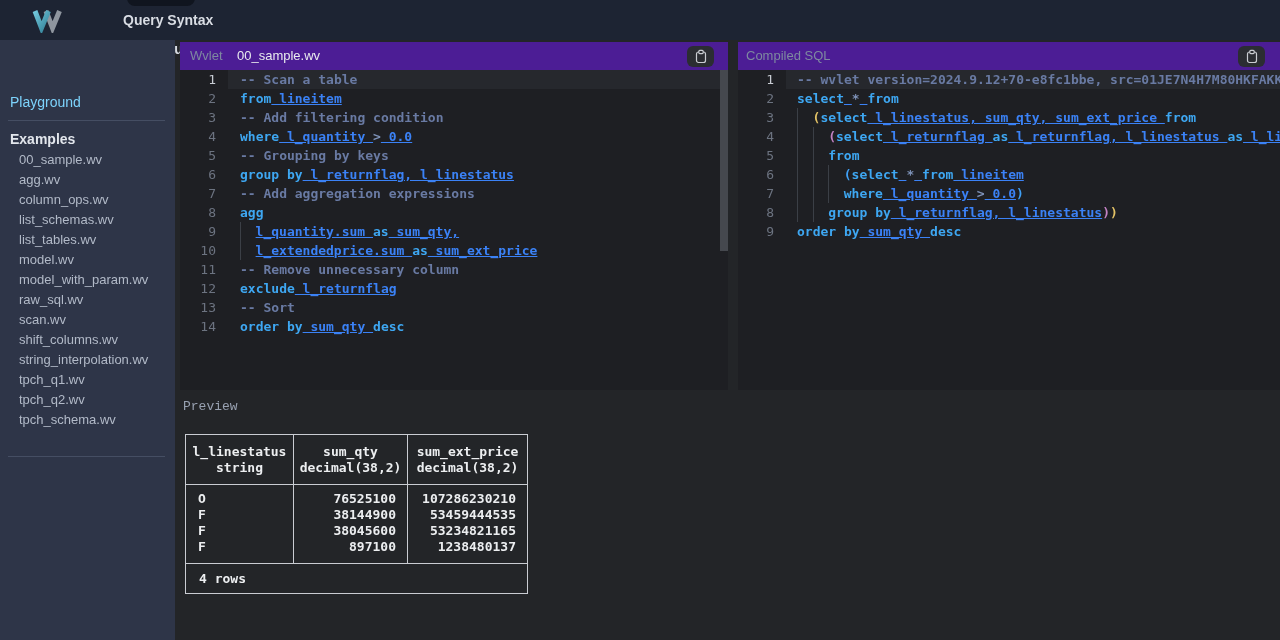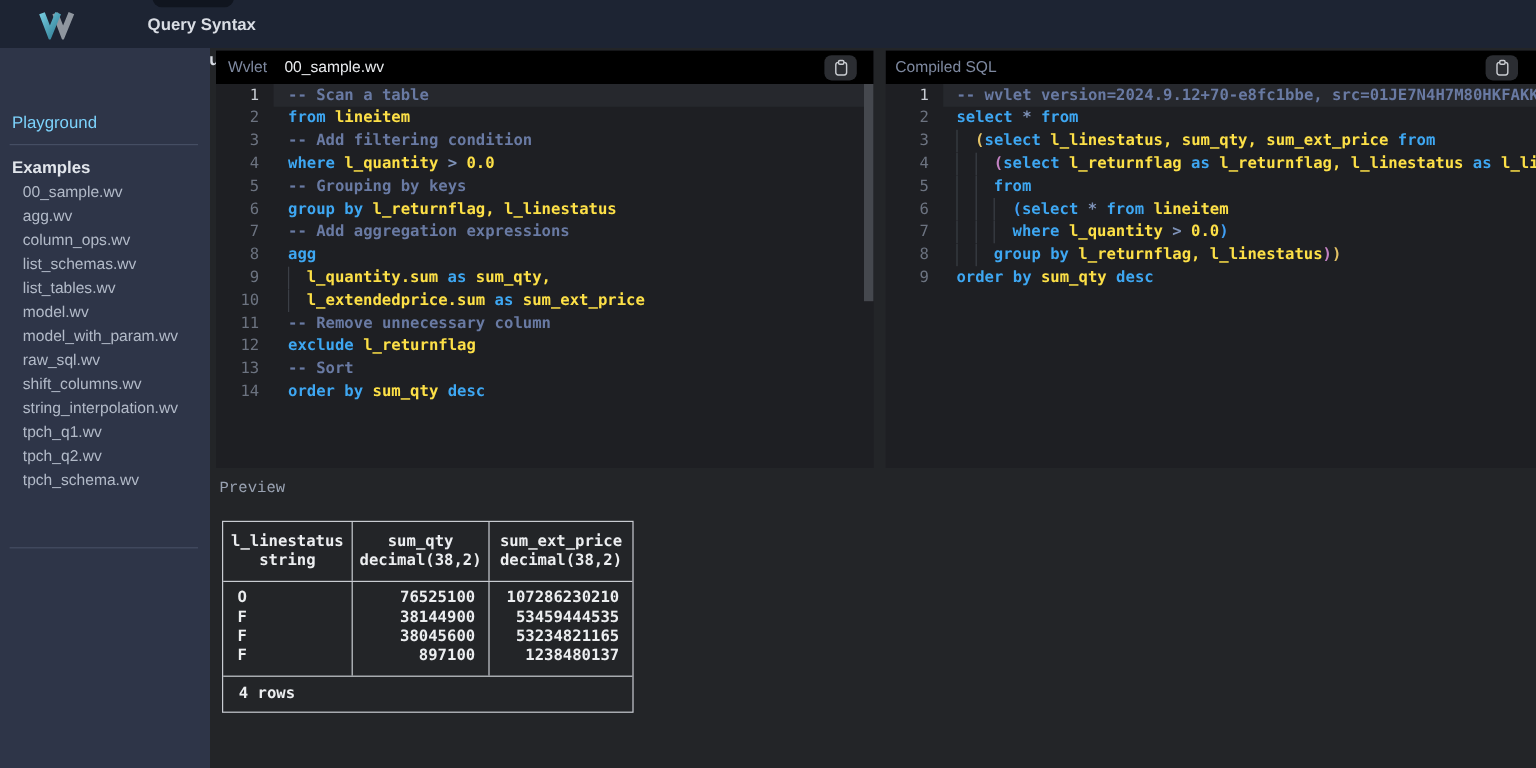--- a/index.html
+++ b/index.html
@@ -20,39 +20,39 @@
   .sb-div1 { position:absolute; left:8px; top:80px; width:157px; height:1px; background:#454e63; }
   .sb-examples { position:absolute; left:10px; top:91px; font-size:14px; font-weight:bold; color:#e2e6ec; }
   .sb-list { position:absolute; left:0; top:110px; width:175px; list-style:none; }
   .sb-item { height:20px; line-height:20px; padding-left:19px; font-size:13px; color:#b2bac8; cursor:pointer; white-space:nowrap; }
   .sb-div2 { position:absolute; left:8px; top:416px; width:157px; height:1px; background:#454e63; }
 
   
   .panel { position:absolute; top:42px; height:348px; background:#1e1f23; overflow:hidden; }
   .panel-left  { left:180px; width:548px; }
   .panel-right { left:738px; width:542px; }
-  .panel-header { position:relative; height:28px; background:#000000; }
+  .panel-header { position:relative; height:28px; background:#4c1d95; }
   .ph-label { position:absolute; left:10px; top:6px; font-size:13px; color:#7e89a0; }
   .ph-file  { position:absolute; left:57px; top:6px; font-size:13px; color:#e9ebee; }
   .copy-btn { position:absolute; top:4px; width:27px; height:21px; background:#2b2d32; border-radius:6px; cursor:pointer; display:flex; align-items:center; justify-content:center; }
   .panel-left  .copy-btn { right:14px; }
   .panel-right .copy-btn { right:15px; }
 
   .code { position:absolute; left:0; top:28px; right:0; bottom:0; font-family:"DejaVu Sans Mono", monospace; font-size:13px; font-weight:bold; overflow:hidden; }
   .line { display:flex; height:19px; line-height:19px; }
   .ln { flex:0 0 48px; text-align:right; padding-right:12px; color:#6c7380; font-weight:normal; user-select:none; }
   .ln.ln-active { color:#c8ccd3; }
   .lc { flex:1; white-space:pre; overflow:hidden; }
   .panel-left  .lc { padding-left:12px; }
   .panel-right .lc { padding-left:11px; }
   .lc.active { background:#26282d; }
 
   .tk-c { color:#697aa3; }
   .tk-k { color:#3ea7f2; }
-  .tk-p { color:#fde047; }
+  .tk-p { color:#3b82f6;text-decoration:underline; }
   .tk-o { color:#7e92b8; }
   .tk-b1 { color:#e3c266; }
   .tk-b2 { color:#c382c3; }
   .tk-b3 { color:#3f9ff5; }
   .tk-g { display:inline-block; width:15.6px; height:19px; border-left:1px solid #3b3f46; vertical-align:top; }
 
   .vscroll { position:absolute; right:0; top:28px; width:8px; height:181px; background:#45484e; }
 
   
   .preview-label { position:absolute; left:183px; top:399px; font-size:13px; color:#98a1b1;font-family:Liberation Mono, monospace; }
@@ -95,20 +95,21 @@
   <div class="sb-examples">Examples</div>
   <ul class="sb-list">
       <li class="sb-item">00_sample.wv</li>
       <li class="sb-item">agg.wv</li>
       <li class="sb-item">column_ops.wv</li>
       <li class="sb-item">list_schemas.wv</li>
       <li class="sb-item">list_tables.wv</li>
       <li class="sb-item">model.wv</li>
       <li class="sb-item">model_with_param.wv</li>
       <li class="sb-item">raw_sql.wv</li>
+      <li class="sb-item">scan.wv</li>
       <li class="sb-item">shift_columns.wv</li>
       <li class="sb-item">string_interpolation.wv</li>
       <li class="sb-item">tpch_q1.wv</li>
       <li class="sb-item">tpch_q2.wv</li>
       <li class="sb-item">tpch_schema.wv</li>
     </ul>
   <div class="sb-div2"></div>
 </div>
 
 <div class="panel panel-left">

